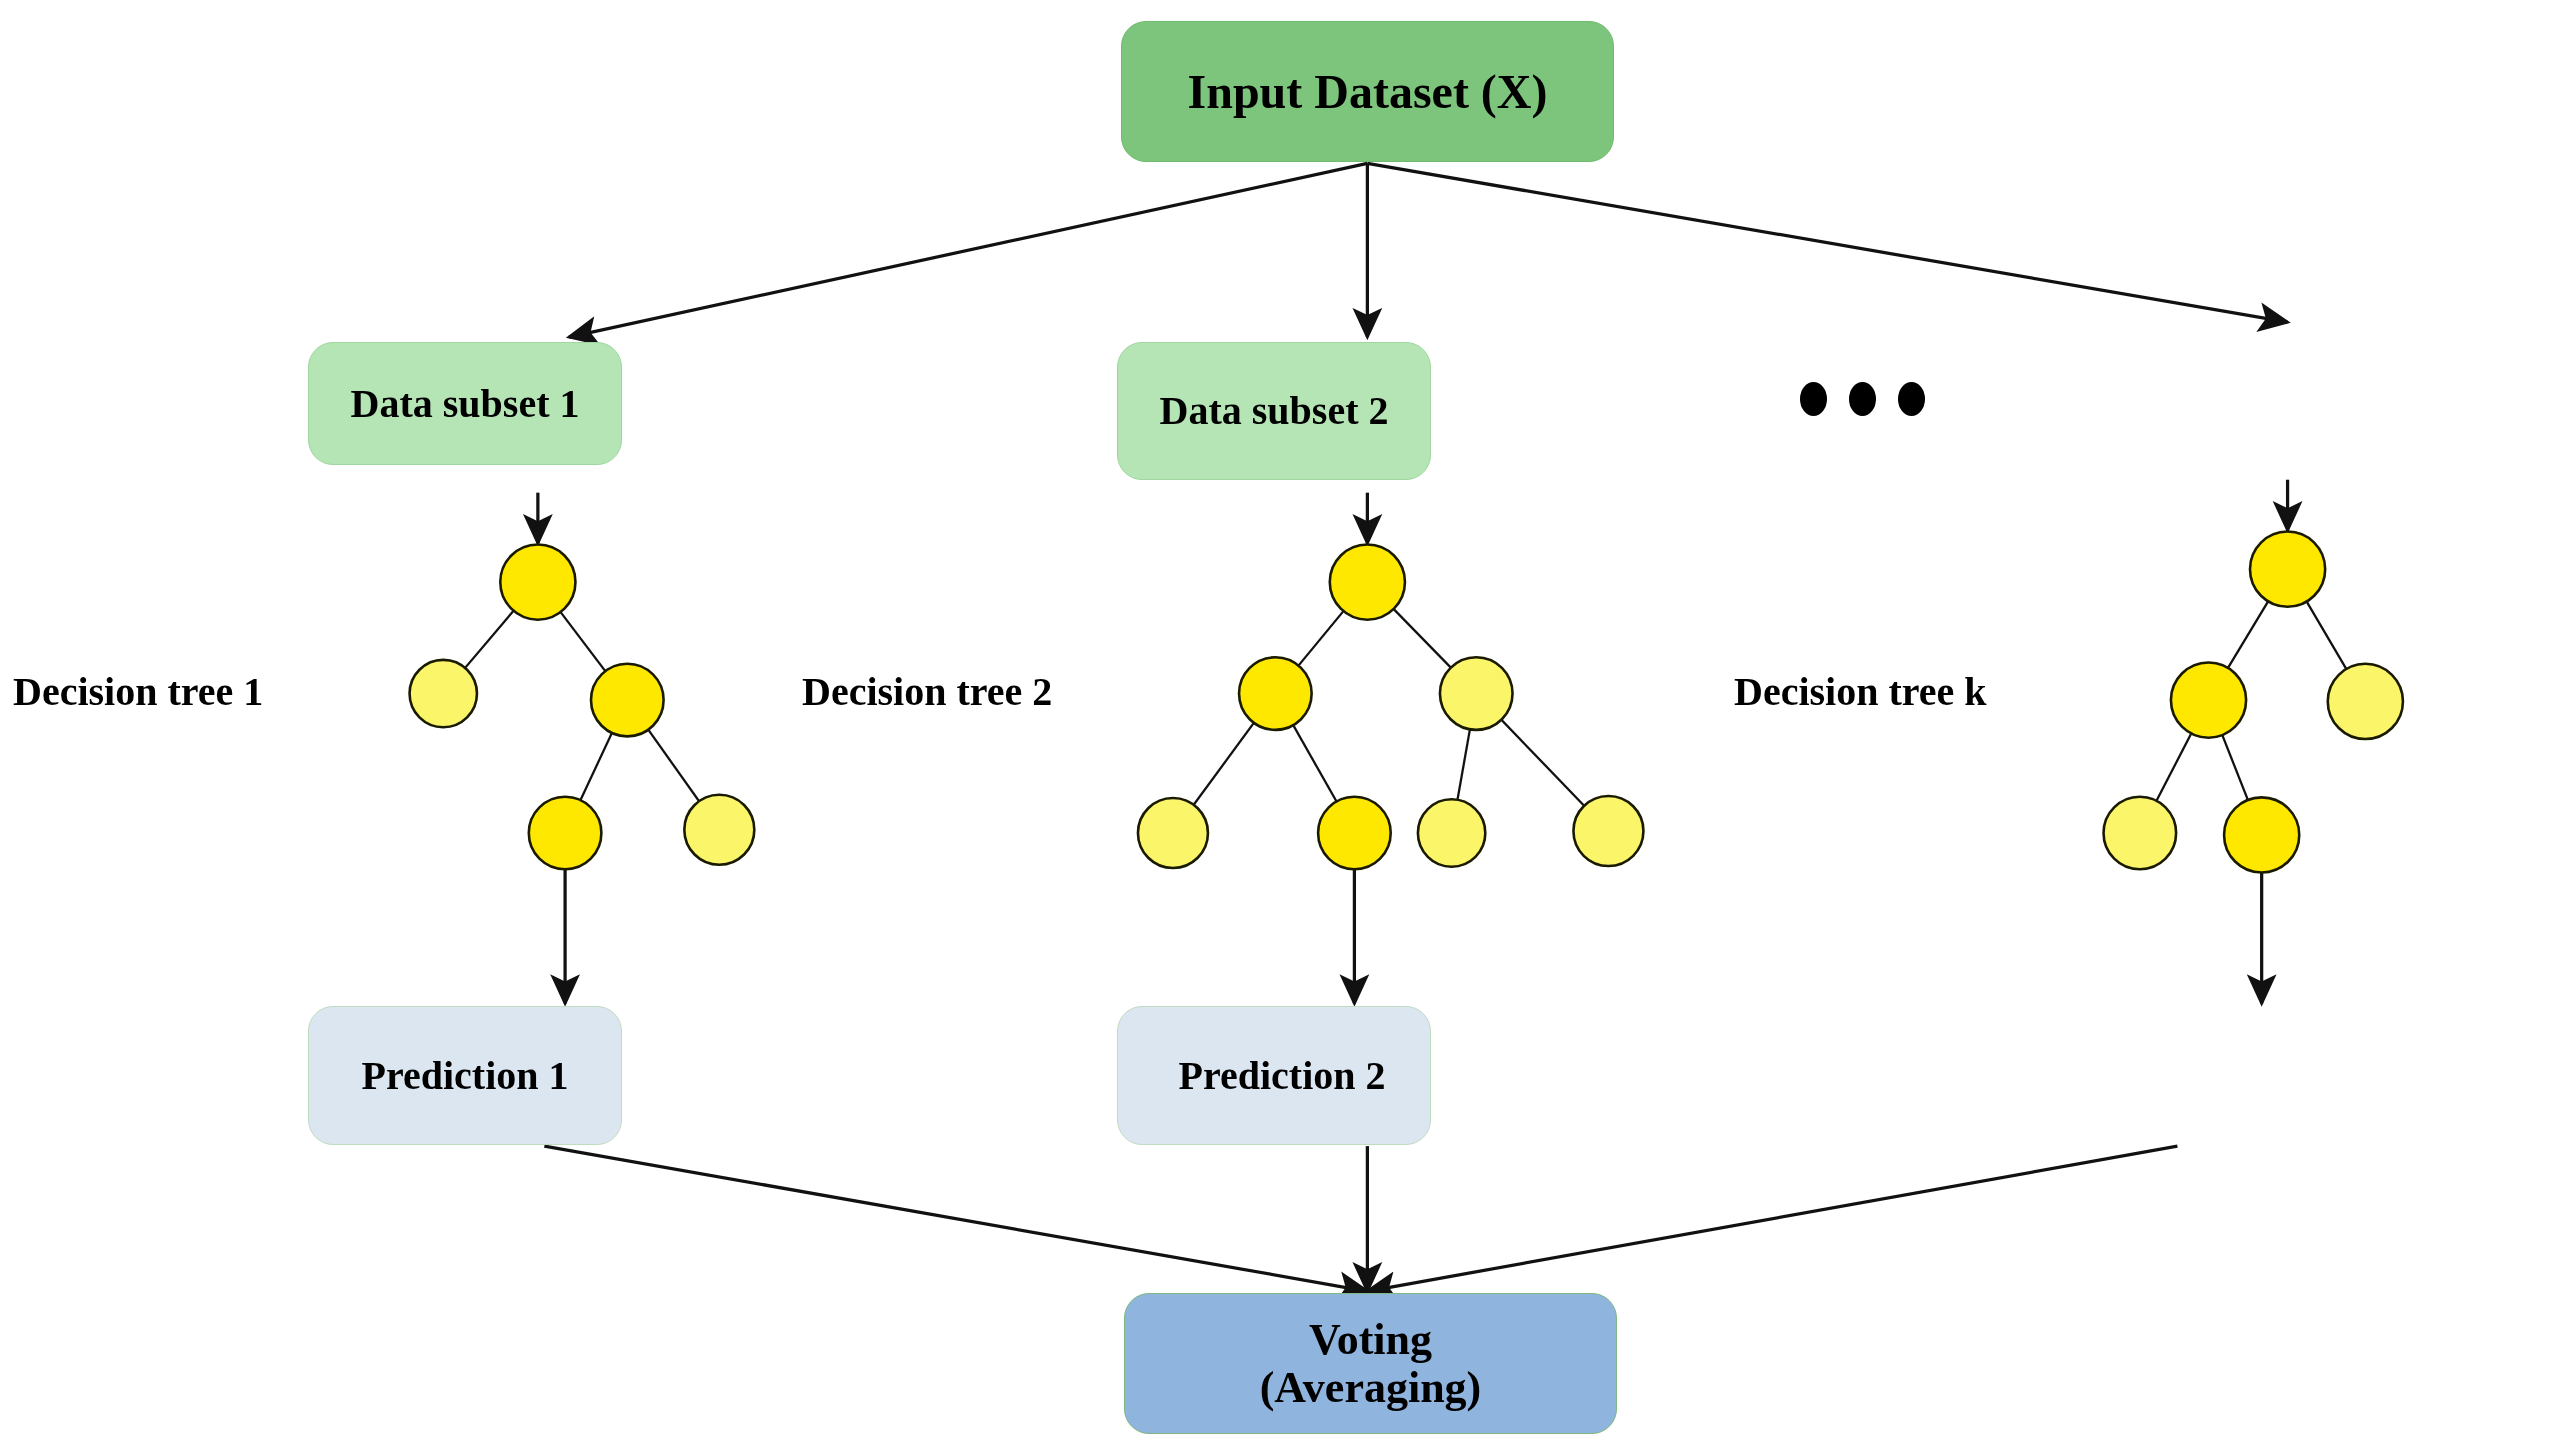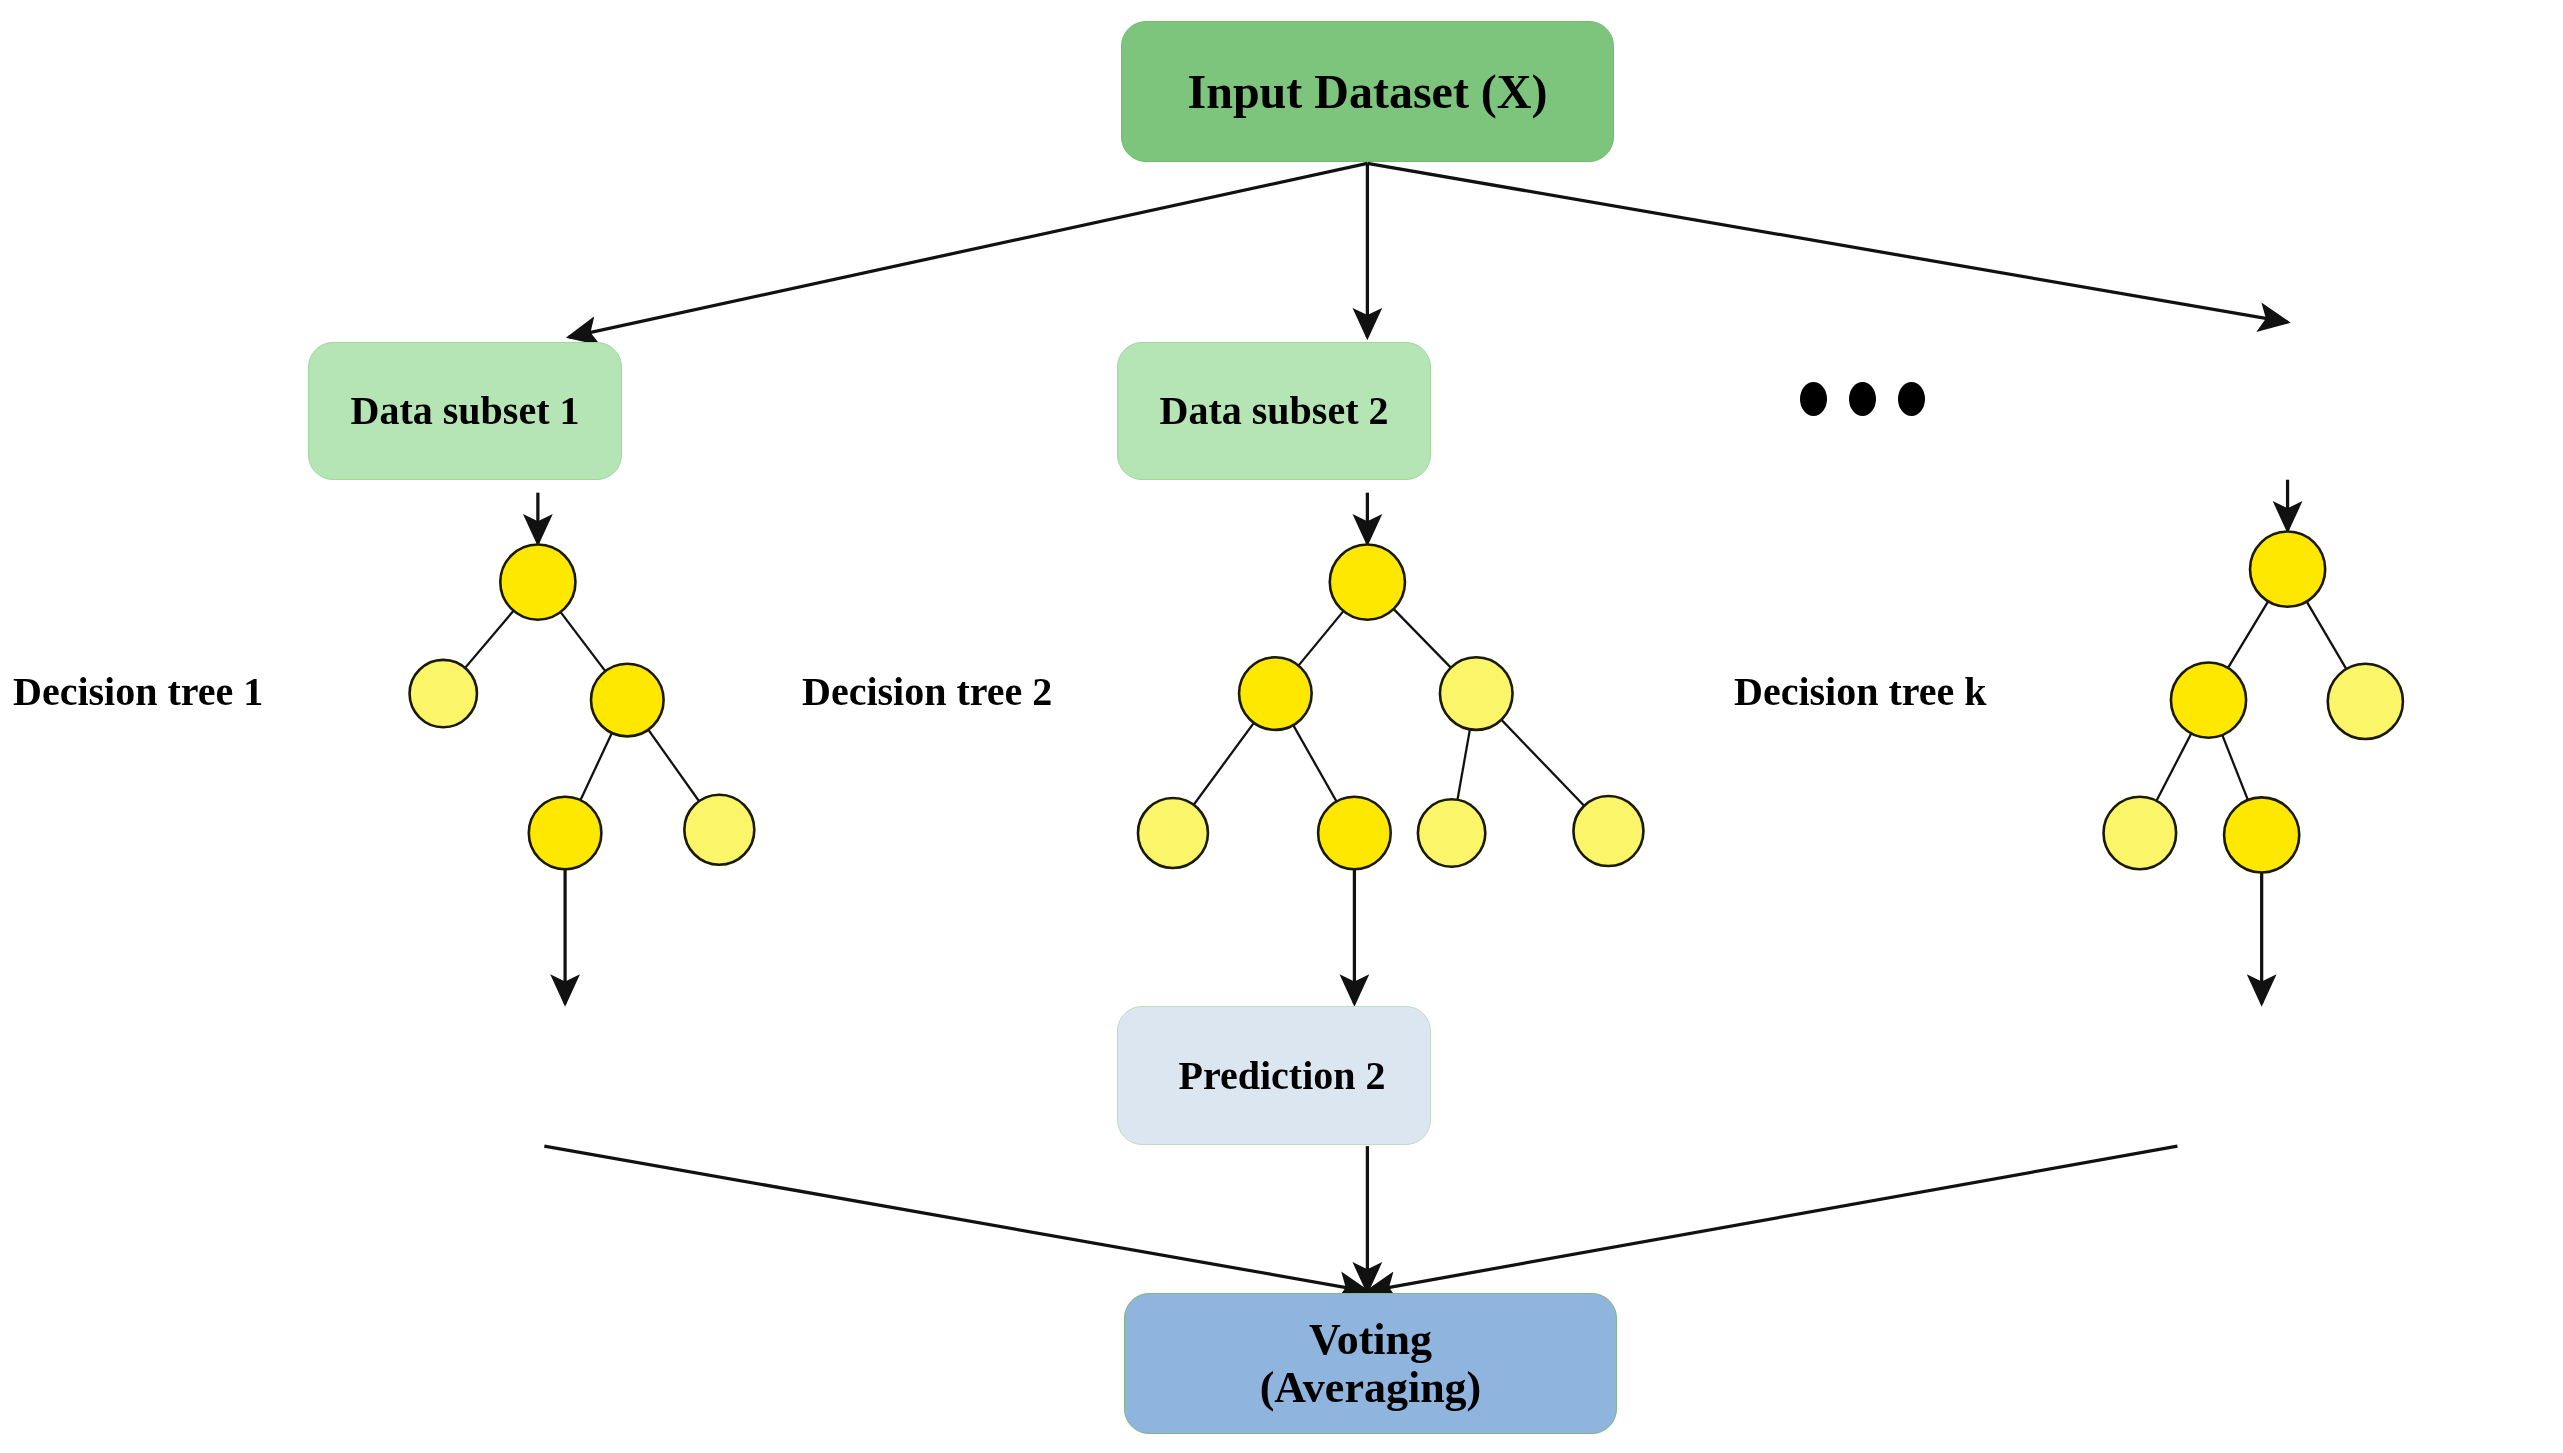--- a/index.html
+++ b/index.html
@@ -86,37 +86,40 @@
         <circle cx="3650" cy="1082" r="58" fill="#FBF56A" stroke="#1a1a00" stroke-width="4"></circle>
         <circle cx="3302" cy="1285" r="56" fill="#FBF56A" stroke="#1a1a00" stroke-width="4"></circle>
         <circle cx="3490" cy="1288" r="58" fill="#FFE800" stroke="#1a1a00" stroke-width="4"></circle>
       </g>
   </svg>
 
   <div class="node-box box-green-dark" id="title-box" style="left: 1121px; top: 21.4px; width: 493px; height: 141px; font-size: 48px;">
     <span>Input Dataset (X)</span>
   </div>
 
-  <div class="node-box box-green-light" id="subset-0" style="left: 308px; top: 342px; width: 314px; height: 138px; font-size: 40px;">
+  <div class="node-box box-green-light" id="subset-0" style="left: 308px; top: 342px; width: 314px; height: 123px; font-size: 40px;">
     <span>Data subset 1</span>
   </div>
   <div class="node-box box-green-light" id="subset-1" style="left: 1117px; top: 342px; width: 314px; height: 138px; font-size: 40px;">
     <span>Data subset 2</span>
   </div>
 
   <div class="dots" id="ellipsis-dots" style="left: 1800px; top: 382px; gap: 22px;">
       <span style="width: 27px; height: 34px; background: rgb(0, 0, 0);"></span>
       <span style="width: 27px; height: 34px; background: rgb(0, 0, 0);"></span>
       <span style="width: 27px; height: 34px; background: rgb(0, 0, 0);"></span>
     </div>
 
   <div class="tlabel" id="tlabel-0" style="left: 13px; top: 668px; font-size: 40px;">Decision tree 1</div>
   <div class="tlabel" id="tlabel-1" style="left: 802px; top: 668px; font-size: 40px;">Decision tree 2</div>
   <div class="tlabel" id="tlabel-2" style="left: 1734px; top: 668px; font-size: 40px;">Decision tree k</div>
 
+  <div class="node-box box-blue-light" id="pred-0" style="left: 308px; top: 1006px; width: 314px; height: 139px; font-size: 40px;">
+    <span>Prediction 1</span>
+  </div>
   <div class="node-box box-blue-light" id="pred-1" style="left: 1117px; top: 1006px; width: 314px; height: 139px; font-size: 40px; padding-left: 16px;">
     <span>Prediction 2</span>
   </div>
 
   <div class="node-box box-blue-mid" id="voting-box" style="left: 1124px; top: 1293px; width: 493px; height: 141px; font-size: 44px;">
     <div style="display:flex;flex-direction:column;align-items:center;text-align:right;">
       <span>Voting</span>
       <span>(Averaging)</span>
     </div>
   </div>

